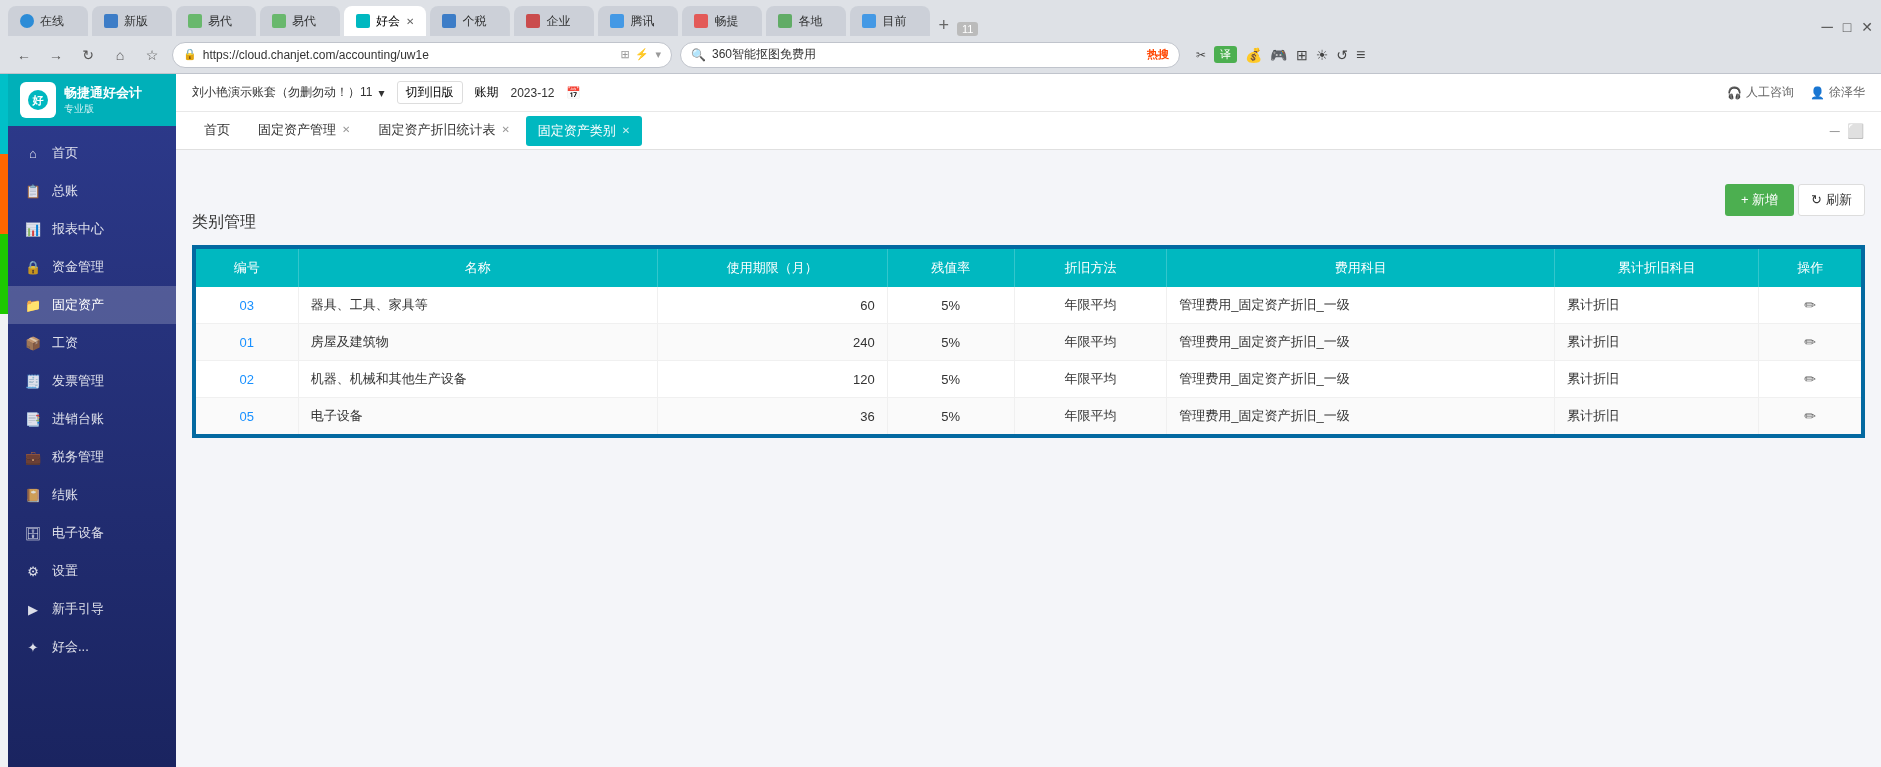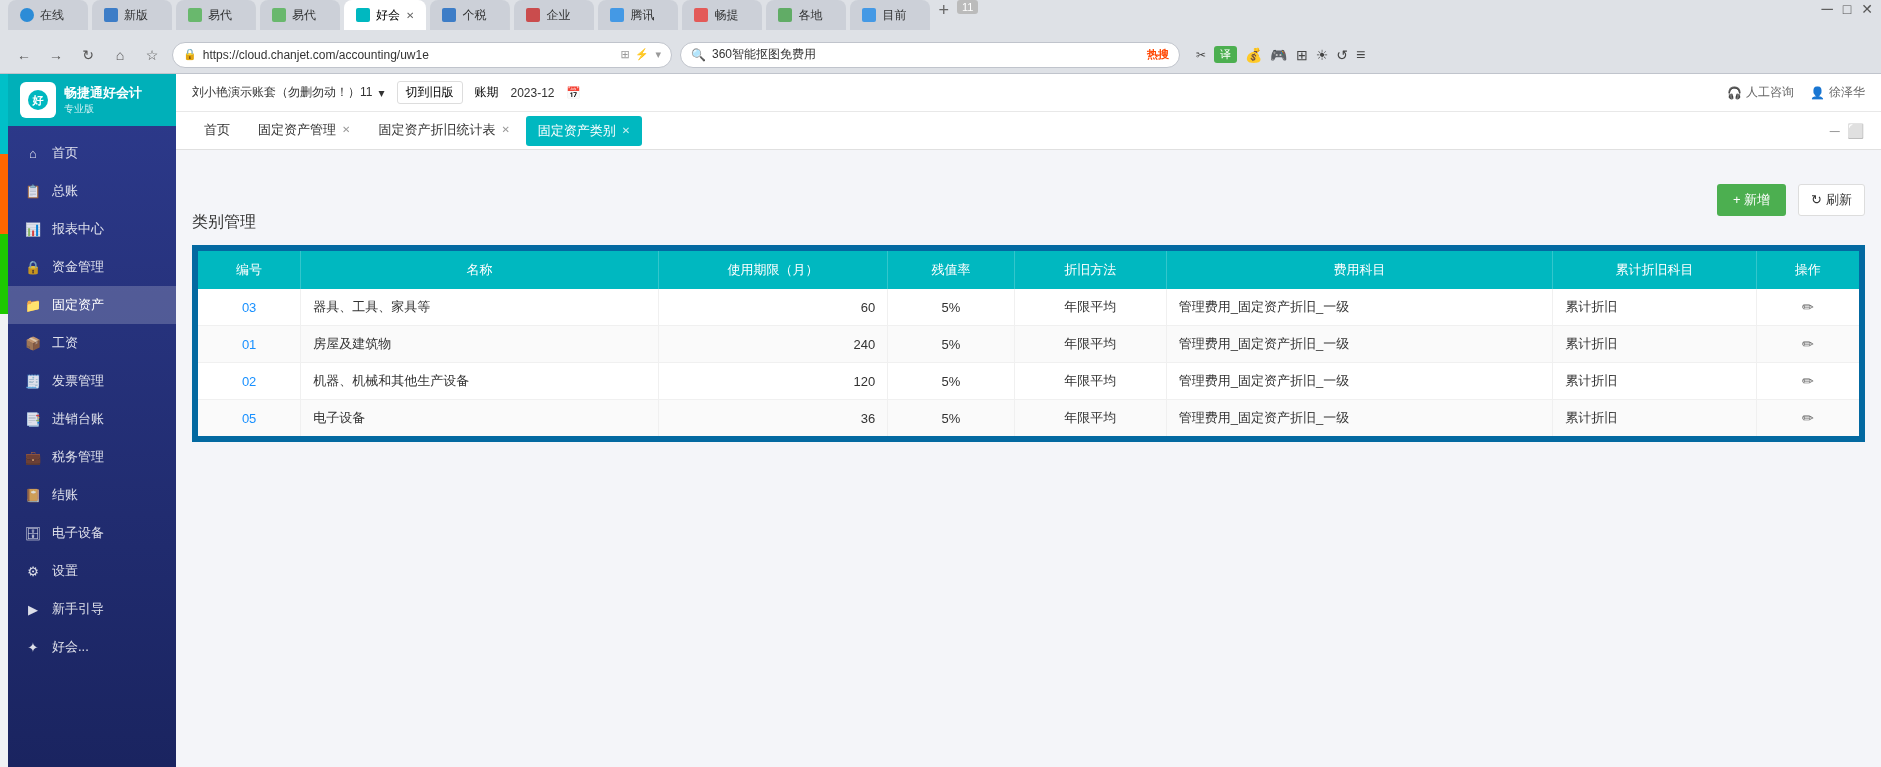--- a/index.html
+++ b/index.html
@@ -1,19 +1,19 @@
 <!DOCTYPE html>
 <html><head>
   <meta charset="utf-8">
   <style>
     * { margin: 0; padding: 0; box-sizing: border-box; }
     body { font-family: 'Microsoft YaHei', SimSun, sans-serif; font-size: 13px; background: #f0f2f5; overflow: hidden; }
 
     
-    .browser-chrome { background: #dee1e6; height: 36px; display: flex; align-items: flex-start; padding: 0 8px; gap: 4px; }
+    .browser-chrome { background: #dee1e6; height: 36px; display: flex; align-items: flex-end; padding: 0 8px; gap: 4px; }
     .browser-tab { background: #fff; border-radius: 8px 8px 0 0; padding: 4px 12px; font-size: 12px; display: flex; align-items: center; gap: 6px; height: 30px; min-width: 80px; max-width: 160px; overflow: hidden; white-space: nowrap; }
     .browser-tab.active { background: #fff; }
     .browser-tab.inactive { background: #c8cdd5; opacity: 0.8; }
     .tab-close { color: #666; font-size: 10px; cursor: pointer; }
 
     
     .address-bar-row { background: #dee1e6; height: 38px; display: flex; align-items: center; padding: 0 12px; gap: 8px; border-bottom: 1px solid #c0c4cc; }
     .nav-btn { width: 24px; height: 24px; display: flex; align-items: center; justify-content: center; color: #555; cursor: pointer; font-size: 14px; border-radius: 50%; }
     .address-box { flex: 1; max-width: 500px; background: #fff; border: 1px solid #c0c4cc; border-radius: 16px; height: 26px; display: flex; align-items: center; padding: 0 10px; font-size: 12px; color: #333; gap: 6px; }
     .address-text { flex: 1; overflow: hidden; text-overflow: ellipsis; white-space: nowrap; }
@@ -48,26 +48,26 @@
     .page-tab.inactive { color: #333; }
     .page-tab .tab-x { font-size: 10px; color: #999; cursor: pointer; }
     .page-tab.active .tab-x { color: rgba(255,255,255,0.8); }
 
     
     .content-area { flex: 1; padding: 16px; overflow: auto; }
 
     
     .section-header { display: flex; align-items: center; justify-content: space-between; margin-bottom: 12px; }
     .section-title { font-size: 16px; color: #333; font-weight: 500; margin-top: 46px; }
-    .header-actions { display: flex; gap: 12px; border-radius: 7px; }
+    .header-actions { display: flex; gap: 4px; border-radius: 7px; }
     .btn-add { background: #4caf50; color: #fff; border: none; padding: 6px 16px; border-radius: 3px; cursor: pointer; font-size: 13px; display: flex; align-items: center; gap: 4px; }
     .btn-refresh { background: #fff; color: #333; border: 1px solid #ddd; padding: 6px 12px; border-radius: 3px; cursor: pointer; font-size: 13px; display: flex; align-items: center; gap: 4px; }
 
     
-    .data-table { width: 100%; border-collapse: collapse; background: #fff; border: 6px solid #0369a1; }
+    .data-table { width: 100%; border-collapse: collapse; background: #fff; border: 4px solid #0369a1; }
     .data-table thead tr { background: #00b8c0; color: #fff; }
     .data-table thead th { padding: 10px 12px; text-align: center; font-weight: normal; font-size: 13px; border-right: 1px solid rgba(255,255,255,0.2); }
     .data-table thead th:last-child { border-right: none; }
     .data-table tbody tr { border-bottom: 1px solid #f0f0f0; }
     .data-table tbody td { padding: 9px 12px; color: #333; font-size: 13px; border-right: 1px solid #f0f0f0; margin-left: 32px; }
     .data-table tbody td:last-child { border-right: none; text-align: center; }
     .data-table td.code { color: #1890ff; cursor: pointer; text-align: center; }
     .data-table td.number { text-align: right; }
     .data-table td.center { text-align: center; }
     .edit-icon { color: #666; cursor: pointer; font-size: 14px; }

